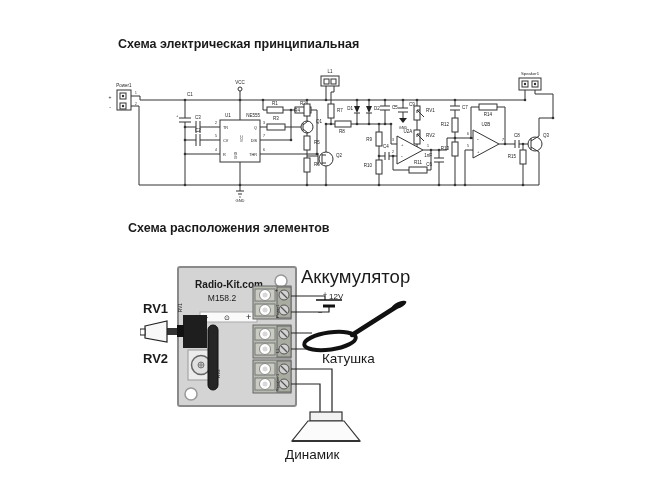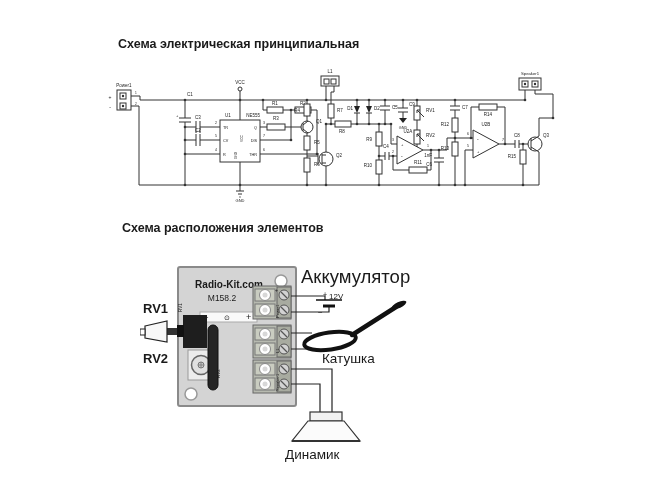--- a/index.html
+++ b/index.html
@@ -1,20 +1,20 @@
 <!DOCTYPE html>
 <html><head>
 <meta charset="utf-8">
 <style>
   html,body{margin:0;padding:0;background:#fff;}
   .canvas{position:relative;width:666px;height:499px;background:#ffffff;overflow:hidden;
           font-family:"Liberation Sans",sans-serif;color:#1a1a1a;}
   .doc-title{position:absolute;font-size:12.5px;font-weight:bold;color:#1a1a1a;white-space:nowrap;text-align:center;}
   #title1{left:118px;top:37px;}
-  #title2{left:122px;top:221px;}
+  #title2{left:128px;top:221px;}
   svg{position:absolute;}
   svg text{font-family:"Liberation Sans",sans-serif;fill:#1a1a1a;}
   .w{stroke:#333;stroke-width:1;fill:none;}
   .comp{fill:#fff;stroke:#333;stroke-width:1;}
   .lbl{font-size:4.5px;}
   .sm{font-size:3.5px;}
 </style>
 </head>
 <body>
 

